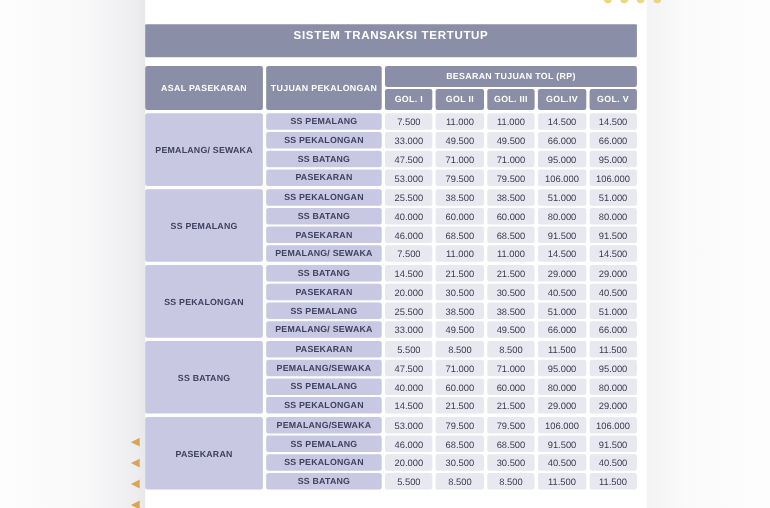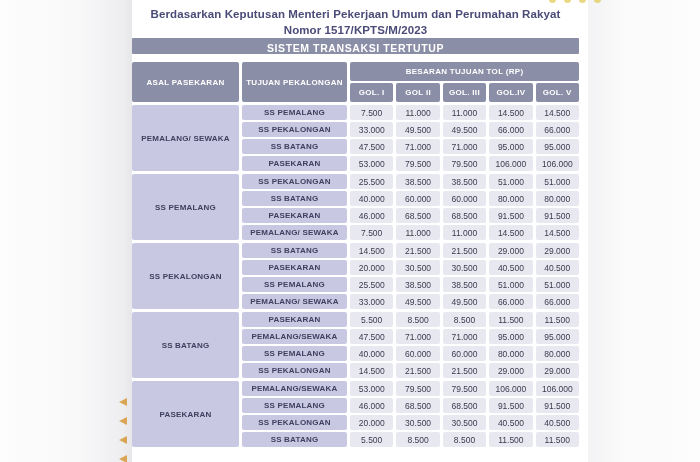--- a/index.html
+++ b/index.html
@@ -38,22 +38,22 @@
 
   .title {
     padding-top: 6px;
     text-align: center;
     color: var(--title-text, #4b4b78);
     font-size: 11.5px; line-height: 16px; font-weight: 700;
     letter-spacing: .1px;
   }
 
   .banner {
-    margin-top: 0;
-    height: 16px; line-height: 20px;
+    margin-top: 22px;
+    height: 30px; line-height: 20px;
     background: var(--banner-bg, #8a8ea6);
     color: #ffffff; text-align: center;
     font-size: 10.5px; font-weight: 700; letter-spacing: .6px;
     border-radius: 1px;
   }
 
   .grid-cols {
     display: grid;
     grid-template-columns: 107px 105px repeat(5, 1fr);
     column-gap: 3px; row-gap: 2px;
@@ -105,24 +105,20 @@
 
 <div class="chevrons">
   <div class="chev"></div>
   <div class="chev"></div>
   <div class="chev"></div>
   <div class="chev"></div>
 </div>
 
 <div class="sheet">
 
-  <div class="title">
-    <div>Berdasarkan Keputusan Menteri Pekerjaan Umum dan Perumahan Rakyat</div>
-    <div>Nomor 1517/KPTS/M/2023</div>
-  </div>
 
   <div class="banner">SISTEM TRANSAKSI TERTUTUP</div>
 
   <div class="thead grid-cols">
     <div class="cell hdr asal-h">ASAL PASEKARAN</div>
     <div class="cell hdr tujuan-h">TUJUAN PEKALONGAN</div>
     <div class="cell hdr tarif-h">BESARAN TUJUAN TOL (RP)</div>
     <div class="cell hdr gol">GOL. I</div>
     <div class="cell hdr gol">GOL II</div>
     <div class="cell hdr gol">GOL. III</div>

